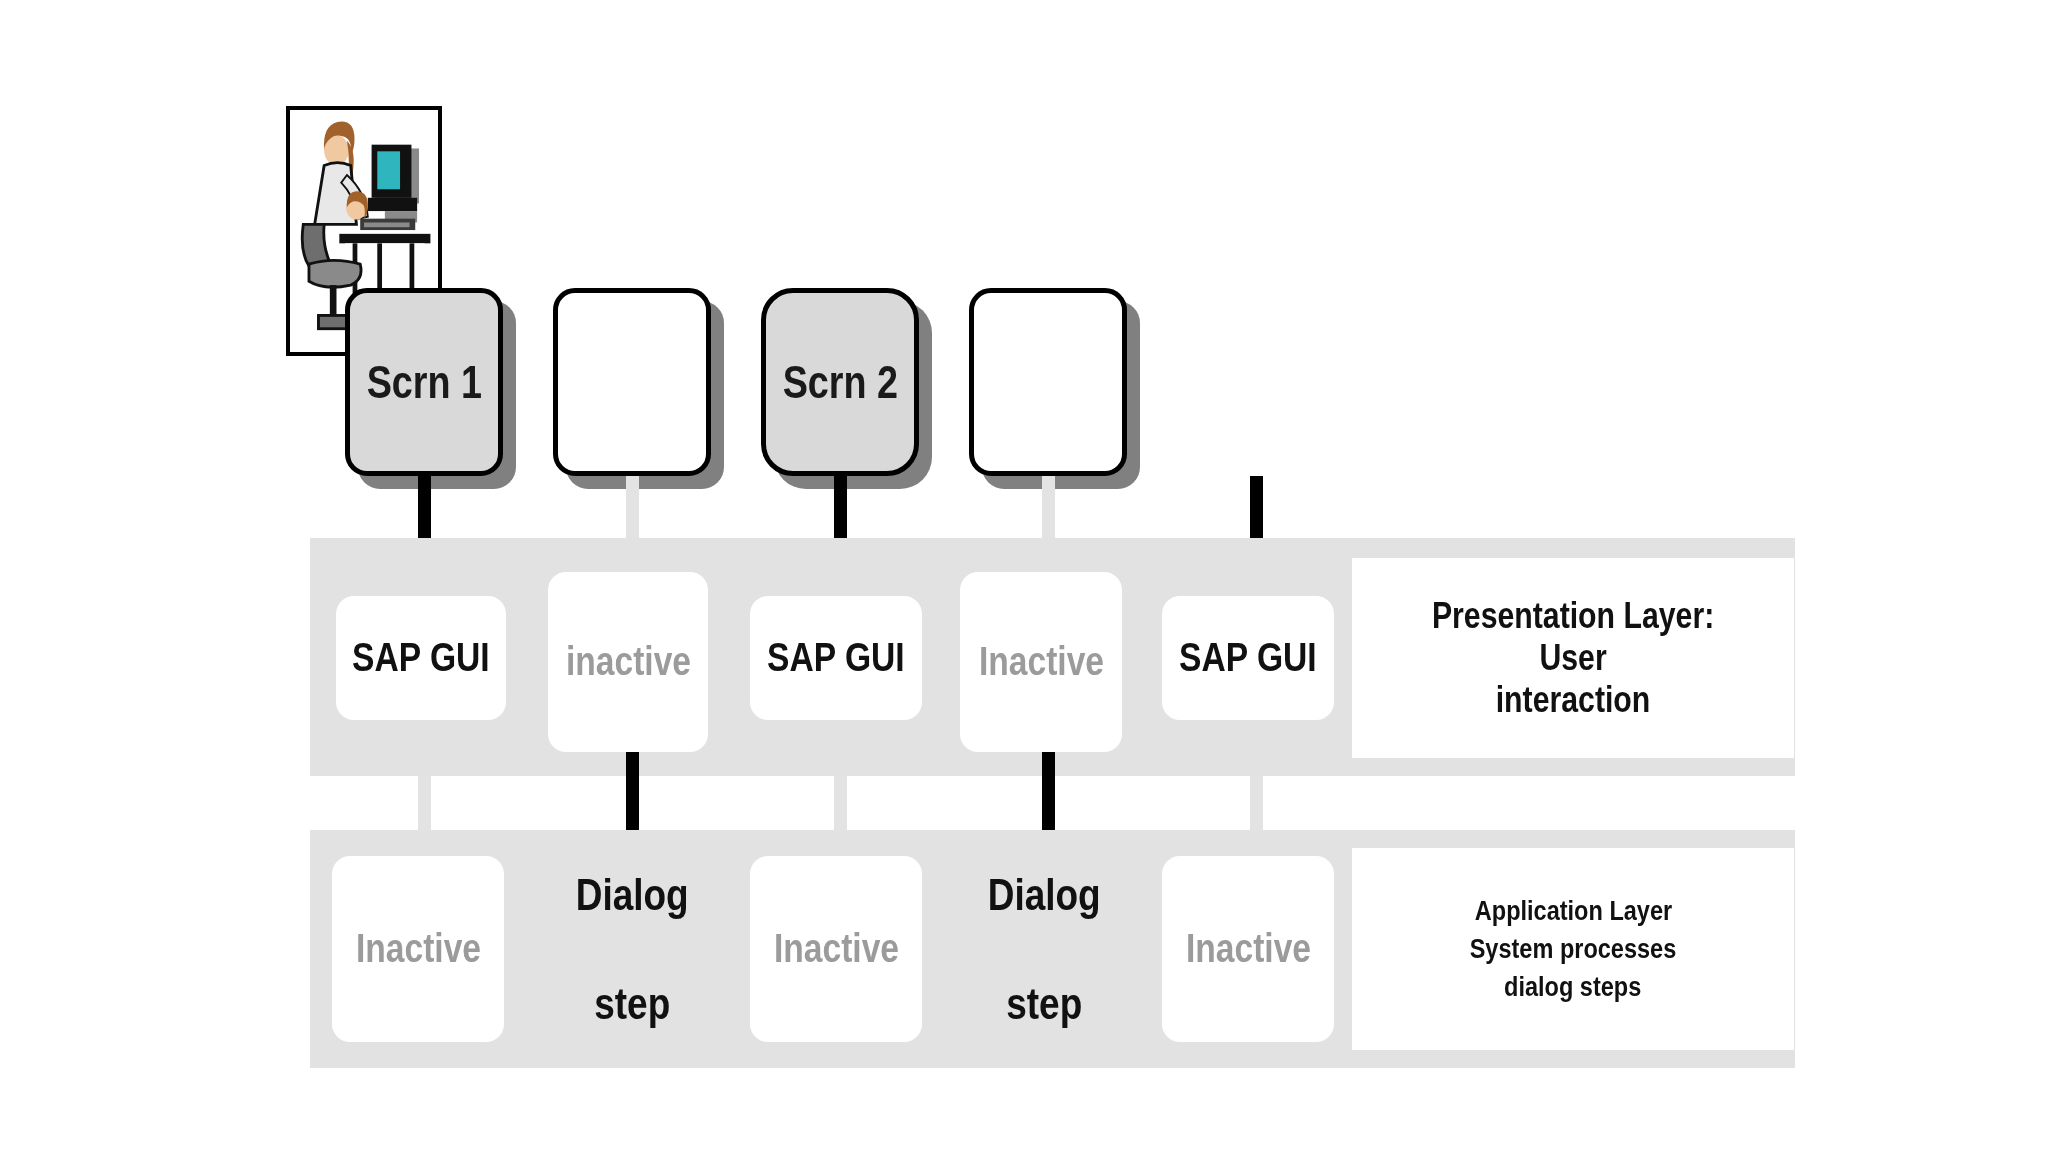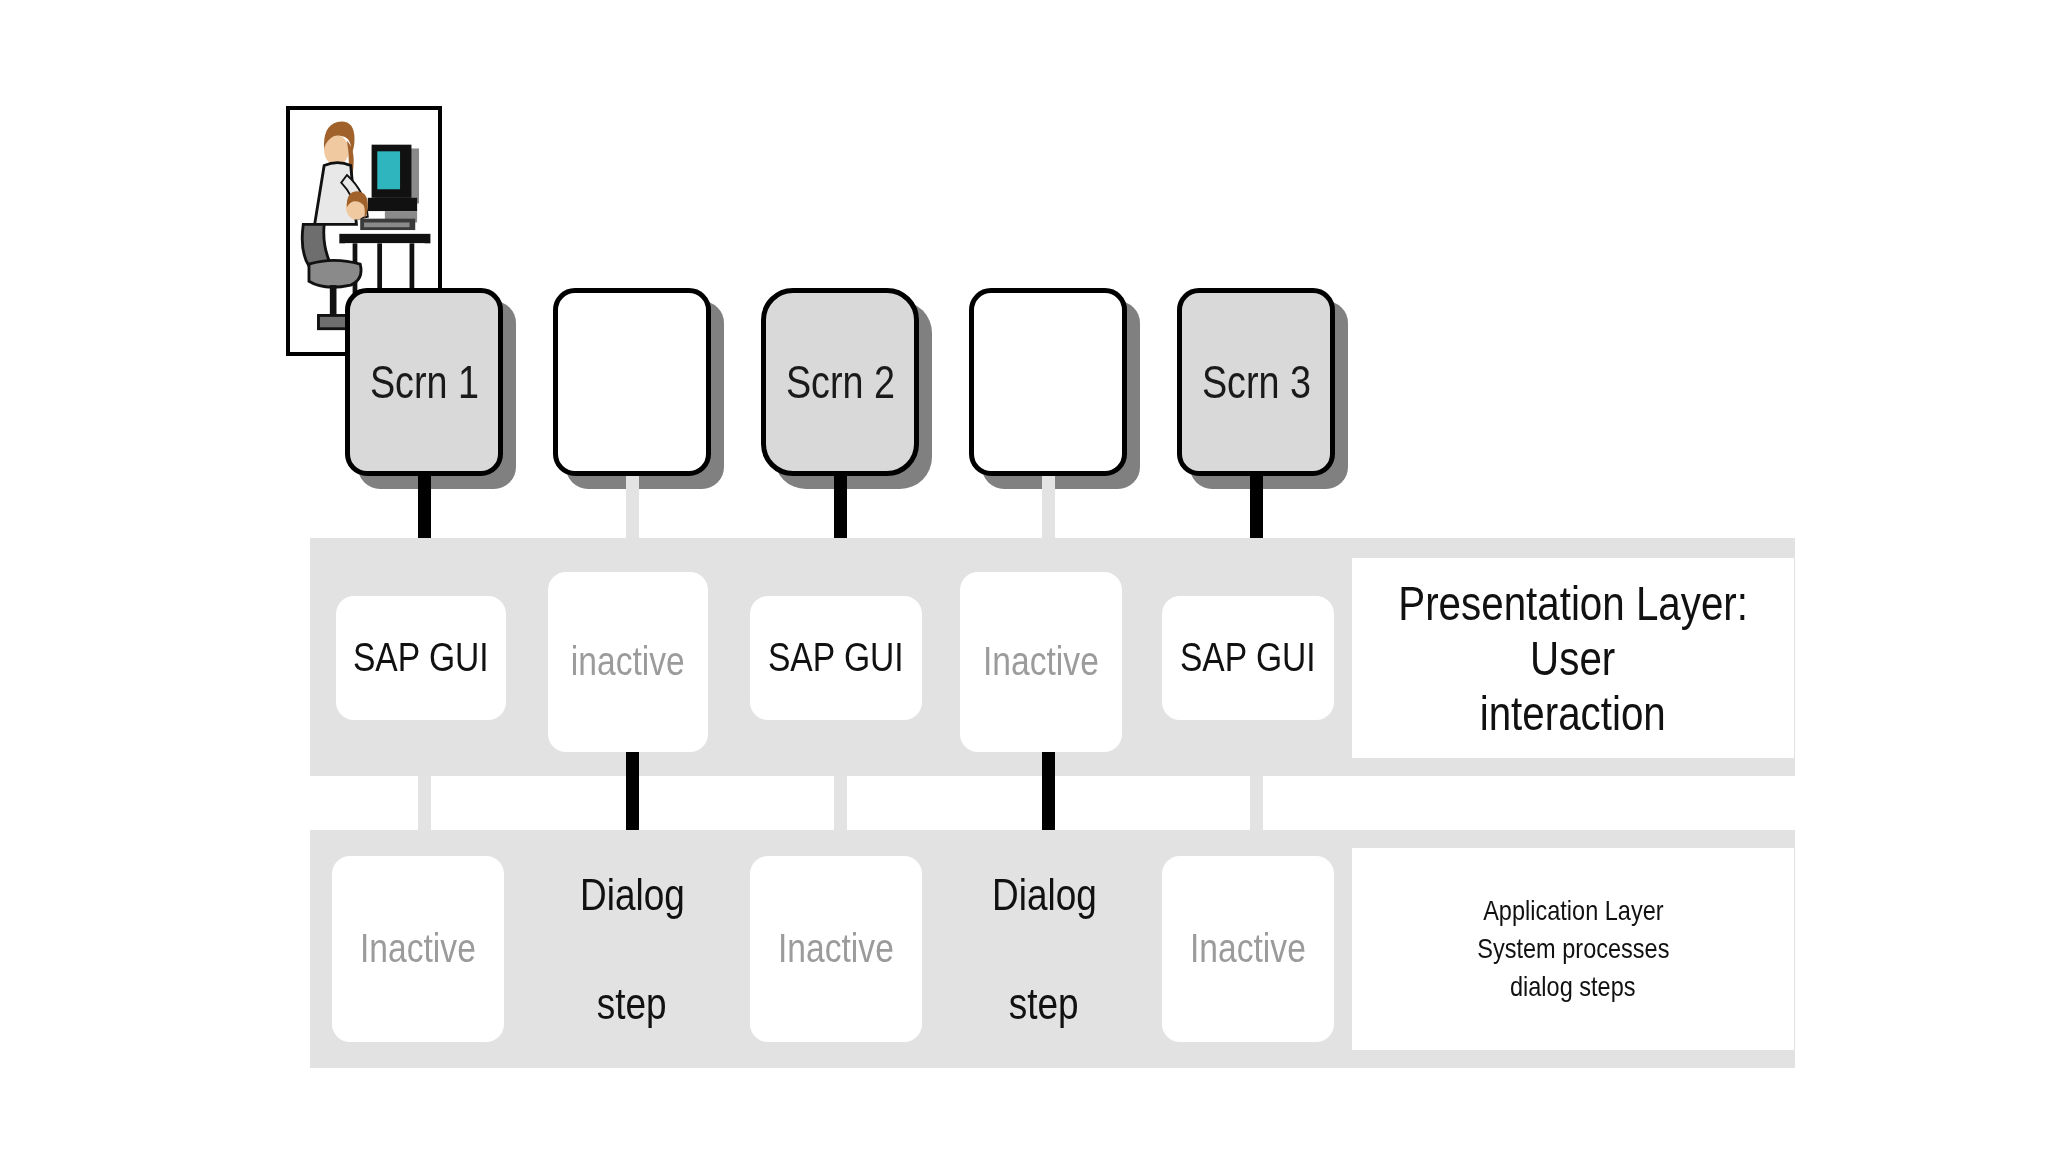--- a/index.html
+++ b/index.html
@@ -2,21 +2,21 @@
 <html><head>
 <meta charset="utf-8">
 <style>
   html,body{margin:0;padding:0;}
   body{
     width:2048px;height:1152px;
     background:#ffffff;
     font-family:"Liberation Sans", sans-serif;
     overflow:hidden;
   }
-  #stage{position:relative;width:1641px;height:1152px;}
+  #stage{position:relative;width:1641px;height:1152px;font-weight:bold;}
 
   
   .clip-frame{
     position:absolute;left:286px;top:106px;width:156px;height:250px;
     border:4px solid #000;background:#ffffff;box-sizing:border-box;
   }
   .clip-art{position:absolute;left:0;top:0;width:100%;height:100%;}
 
   
   .scrn{
@@ -123,23 +123,20 @@
   </div>
   <div class="scrn empty" style="left:553px;top:288px;">
     <span class="scrn-label"></span>
   </div>
   <div class="scrn filled" style="left:761px;top:288px;border-radius:32px;">
     <span class="scrn-label">Scrn 2</span>
   </div>
   <div class="scrn empty" style="left:969px;top:288px;">
     <span class="scrn-label"></span>
   </div>
-  <div class="scrn filled" style="left:1177px;top:288px;">
-    <span class="scrn-label">Scrn 3</span>
-  </div>
 
   <div class="conn black" style="left:418px;top:476px;height:120px;"></div>
   <div class="conn gray" style="left:626px;top:476px;height:62px;"></div>
   <div class="conn black" style="left:834px;top:476px;height:120px;"></div>
   <div class="conn gray" style="left:1042px;top:476px;height:62px;"></div>
   <div class="conn black" style="left:1250px;top:476px;height:120px;"></div>
 
   <div class="band" id="band-presentation"></div>
 
   <div class="cell" style="left:336px;top:596px;width:170px;height:124px;font-size:40px;">
@@ -151,21 +148,21 @@
   <div class="cell" style="left:750px;top:596px;width:172px;height:124px;font-size:40px;">
     <span class="cell-text t-black">SAP GUI</span>
   </div>
   <div class="cell" style="left:960px;top:572px;width:162px;height:180px;font-size:40px;">
     <span class="cell-text t-gray">Inactive</span>
   </div>
   <div class="cell" style="left:1162px;top:596px;width:172px;height:124px;font-size:40px;">
     <span class="cell-text t-black">SAP GUI</span>
   </div>
 
-  <div class="legend" style="left:1352px;top:558px;width:442px;height:200px;font-size:48px;">
+  <div class="legend" style="left:1352px;top:558px;width:442px;height:200px;font-size:36px;">
     <span class="legend-line">Presentation Layer:</span>
     <span class="legend-line">User</span>
     <span class="legend-line">interaction</span>
   </div>
 
   <div class="conn gray" style="left:418px;top:776px;height:54px;"></div>
   <div class="conn black" style="left:626px;top:752px;height:160px;"></div>
   <div class="conn gray" style="left:834px;top:776px;height:54px;"></div>
   <div class="conn black" style="left:1042px;top:752px;height:160px;"></div>
   <div class="conn gray" style="left:1250px;top:776px;height:54px;"></div>

